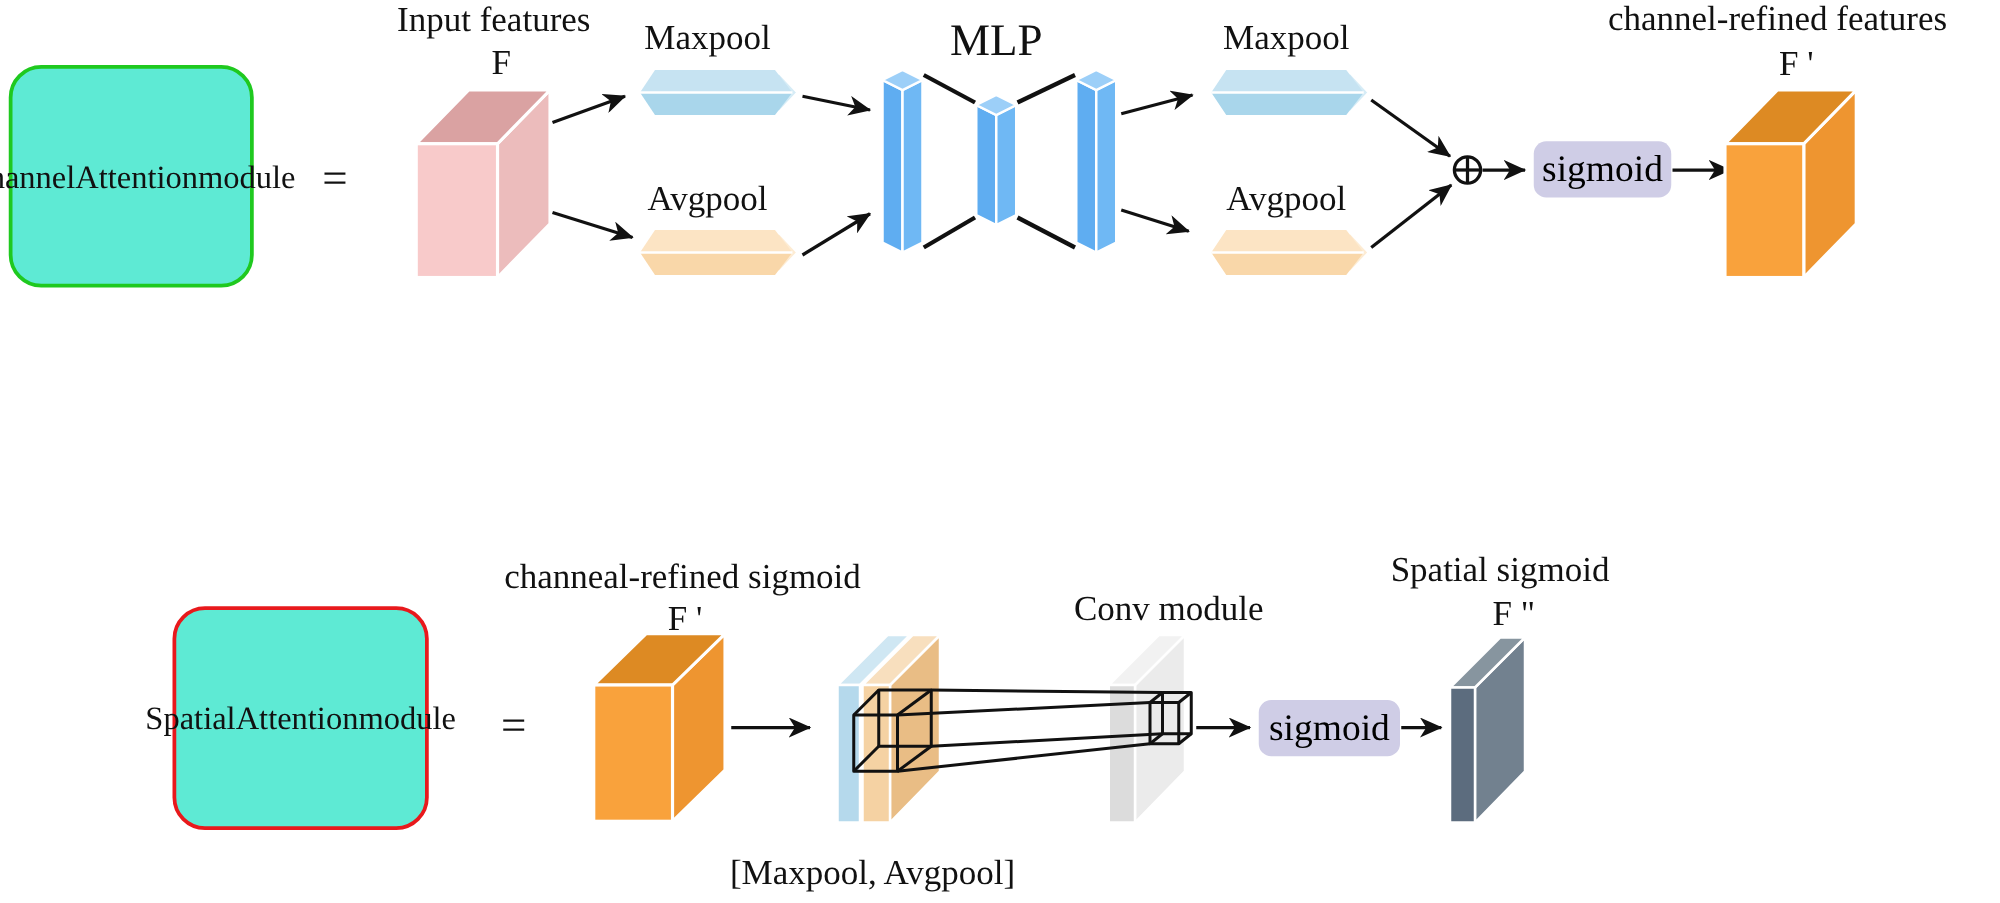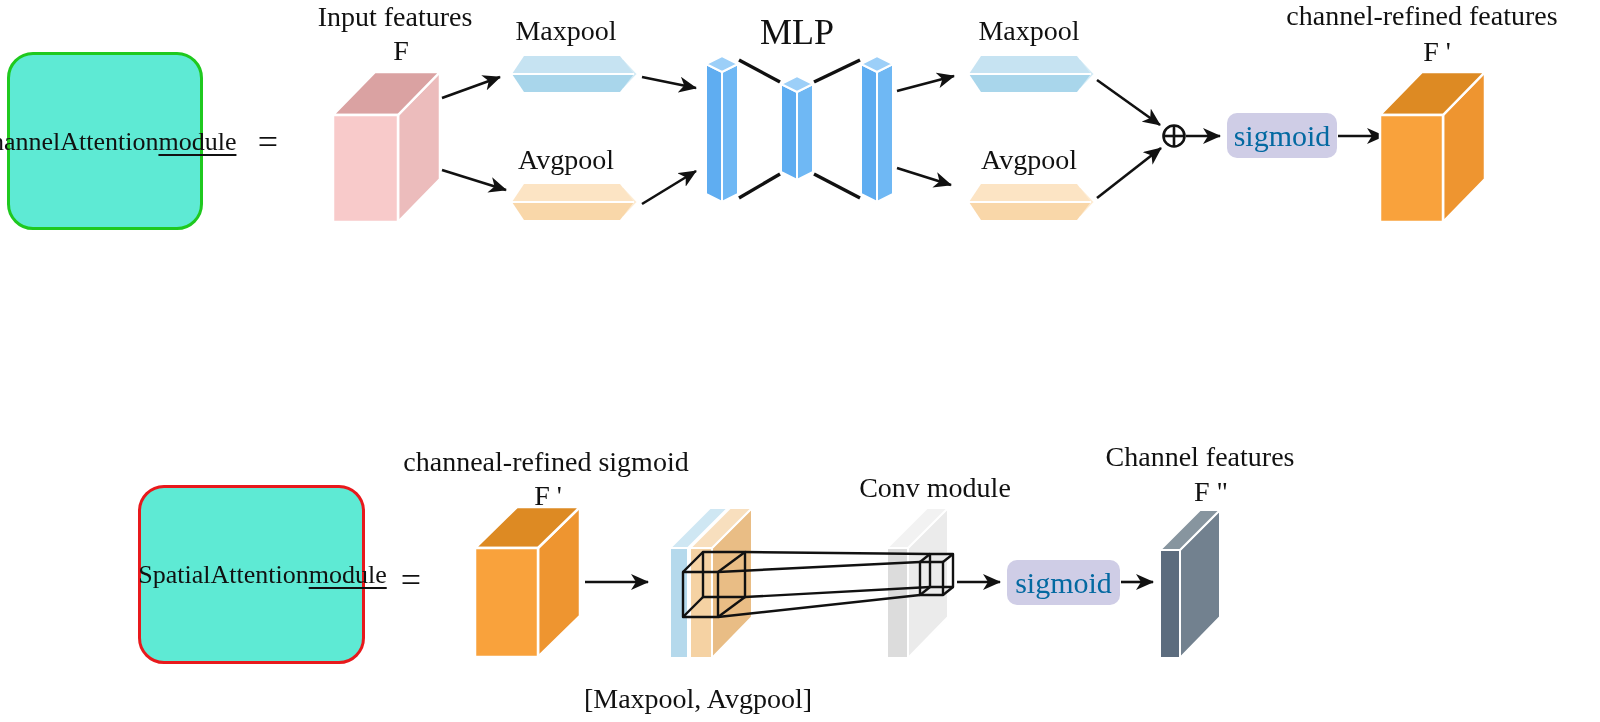--- a/index.html
+++ b/index.html
@@ -10,30 +10,30 @@
   .canvas svg.layer{position:absolute;left:0;top:0;}
   .lbl{
     position:absolute;white-space:nowrap;transform:translateX(-50%);
     font-size:28px;line-height:1.12;text-align:center;color:#111;
   }
   .eq{font-size:36px;}
   .big{font-size:36px;}
   .sigmoid-box{
     position:absolute;background:#cfcde6;border-radius:10px;
     display:flex;align-items:center;justify-content:center;
-    font-size:30px;color:#0369a1;
+    font-size:30px;color:#000000;
   }
   .modbox{
     position:absolute;background:#5eead4;border-radius:26px;
     display:flex;flex-direction:row;align-items:center;justify-content:center;
     font-size:26px;line-height:37px;text-align:center;color:#111;
   }
   .modbox.green{border:3px solid #1fc91f;}
-  .modbox.red{border:3px solid #e8191c;padding-left:22px;}
-  .modbox .u{text-decoration:underline;text-decoration-thickness:2px;text-underline-offset:4px;}
+  .modbox.red{border:3px solid #e8191c;}
+  .modbox .u{text-decoration-thickness:2px;text-underline-offset:4px;}
   .modbox svg{display:block;margin-top:5px;}
 </style>
 </head>
 <body>
 
 <div class="canvas">
 
   <svg class="layer" width="1600" height="722" viewBox="0 0 1600 722">
     <defs>
       <marker id="arr" markerUnits="userSpaceOnUse" markerWidth="20" markerHeight="16" refX="17" refY="8" orient="auto">
@@ -220,16 +220,16 @@
   <div class="lbl" style="left:1437px;top:36px;">F '</div>
 
   <div class="lbl" style="left:546px;top:446px;">channeal-refined sigmoid</div>
   <div class="lbl" style="left:548px;top:480px;">F '</div>
   <div class="lbl eq" style="left:411px;top:560px;">=</div>
   <div class="lbl" style="left:935px;top:472px;">Conv module</div>
   <div class="lbl" style="left:698px;top:683px;">[Maxpool, Avgpool]</div>
   <div class="sigmoid-box" style="left:1007px;top:560px;width:113px;height:45px;">
     <span>sigmoid</span>
   </div>
-  <div class="lbl" style="left:1200px;top:441px;">Channel features</div>
+  <div class="lbl" style="left:1200px;top:441px;">Spatial sigmoid</div>
   <div class="lbl" style="left:1211px;top:476px;">F "</div>
 
 </div>
 
 </body></html>

